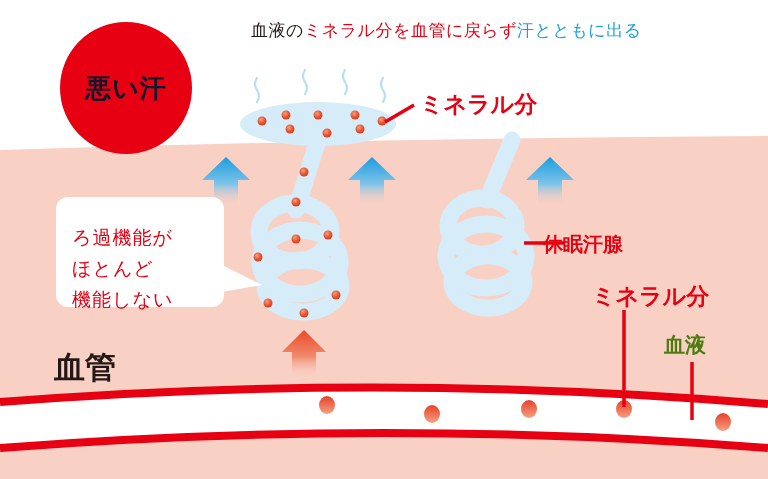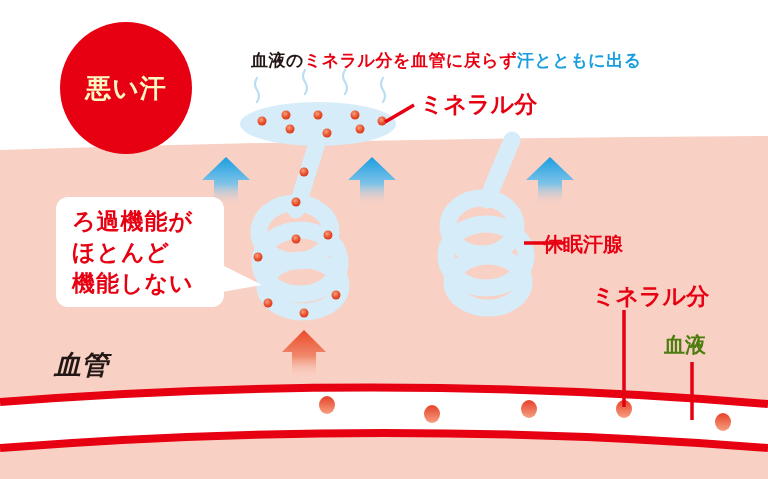--- a/index.html
+++ b/index.html
@@ -1,29 +1,29 @@
 <!DOCTYPE html>
 <html><head>
   <meta charset="utf-8">
   <style>
     html, body { margin: 0; padding: 0; background: #ffffff; }
     body { width: 768px; height: 479px; overflow: hidden; position: relative;
            font-family: "DejaVu Sans", "Liberation Sans", sans-serif; }
     #stage { position: absolute; left: 0; top: 0; width: 768px; height: 479px; }
     .badge { position: absolute; left: 60px; top: 22px; width: 132px; height: 132px; border-radius: 50%;
-             background: #e60012; color: #fef9c3; display: flex; align-items: center; justify-content: center;
+             background: #e60012; color: #0f172a; display: flex; align-items: center; justify-content: center;
              font-size: 26px; font-weight: bold; letter-spacing: 1px; }
-    .headline { position: absolute; left: 251px; top: 49px; font-size: 17px; font-weight: bold; white-space: nowrap; letter-spacing: 0.5px; }
+    .headline { position: absolute; left: 251px; top: 19px; font-size: 17px; font-weight: normal; white-space: nowrap; letter-spacing: 0.5px; }
     .headline .c-dark { color: #231815; }
     .headline .c-red { color: #e60012; }
     .headline .c-blue { color: #1a9ee0; }
     .callout { position: absolute; left: 56px; top: 197px; width: 168px; height: 110px; background: #fff;
                border-radius: 12px; }
-    .callout-text { position: absolute; left: 72px; top: 206px; color: #e60012; font-weight: bold;
-                    font-size: 23px; line-height: 31px; white-space: pre-line; letter-spacing: 1px; }
+    .callout-text { position: absolute; left: 72px; top: 222px; color: #e60012; font-weight: normal;
+                    font-size: 19px; line-height: 31px; white-space: pre-line; letter-spacing: 1px; }
     .lbl { position: absolute; font-weight: bold; white-space: nowrap; text-align: right; }
   </style>
 </head>
 <body>
 
 <div id="stage">
   <svg width="768" height="479" viewBox="0 0 768 479" xmlns="http://www.w3.org/2000/svg">
     <defs>
       <linearGradient id="gBlue" x1="0" y1="0" x2="0" y2="1">
         <stop offset="0" stop-color="#1a9ee0"></stop>
@@ -134,20 +134,20 @@
   
   <div class="headline">
     <span class="c-dark">血液の</span><span class="c-red">ミネラル分を血管に戻らず</span><span class="c-blue">汗とともに出る</span>
   </div>
 
   
   <div class="lbl" style="left:420px; top:89px; color:#e60012; font-size:23px;">ミネラル分</div>
   <div class="lbl" style="left:543px; top:231px; color:#e60012; font-size:20px;">休眠汗腺</div>
   <div class="lbl" style="left:592px; top:281px; color:#e60012; font-size:23px;">ミネラル分</div>
   <div class="lbl" style="left:664px; top:331px; color:#4d7c0f; font-size:21px;">血液</div>
-  <div class="lbl" style="left:54px; top:347px; color:#231815; font-size:27px;font-style:italic;">血管</div>
+  <div class="lbl" style="left:54px; top:347px; color:#231815; font-size:31px;">血管</div>
 
   
   <div class="callout"></div>
   <div class="callout-text">ろ過機能が
 ほとんど
 機能しない</div>
 </div>
 
 </body></html>

